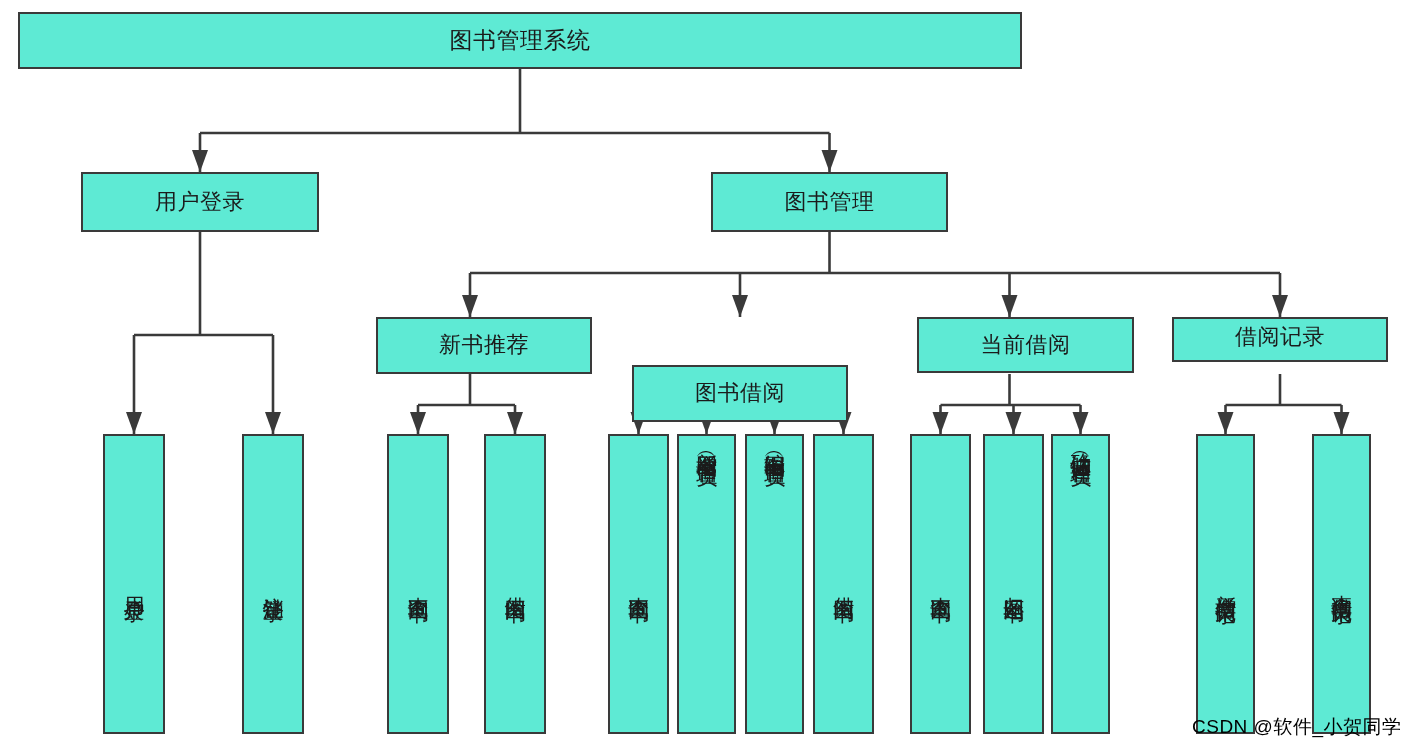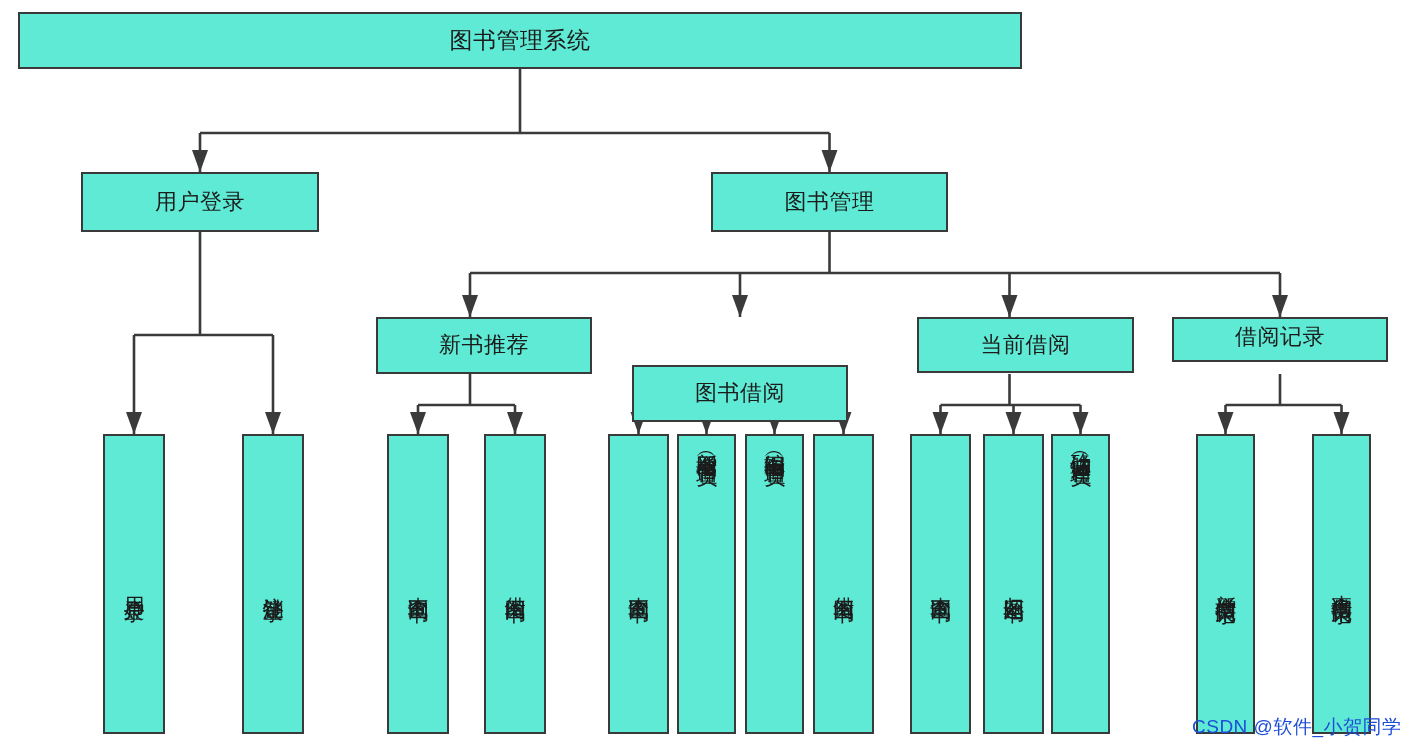--- a/index.html
+++ b/index.html
@@ -58,21 +58,21 @@
     letter-spacing: 2px;
     white-space: nowrap;
     display: block;
   }
   .node.leaf.center-v {
     align-items: center;
   }
   .watermark {
     position: absolute;
     font-size: 19px;
-    color: #1d4ed8;
+    color: #000000;
     white-space: nowrap;
     letter-spacing: 0.5px;
   }
 </style>
 </head>
 <body>
 
 <div id="canvas">
   <svg id="wires" viewBox="0 0 1405 747">
       <line x1="520" y1="69" x2="520" y2="133" stroke="#3a3a3a" stroke-width="2.6"></line>

